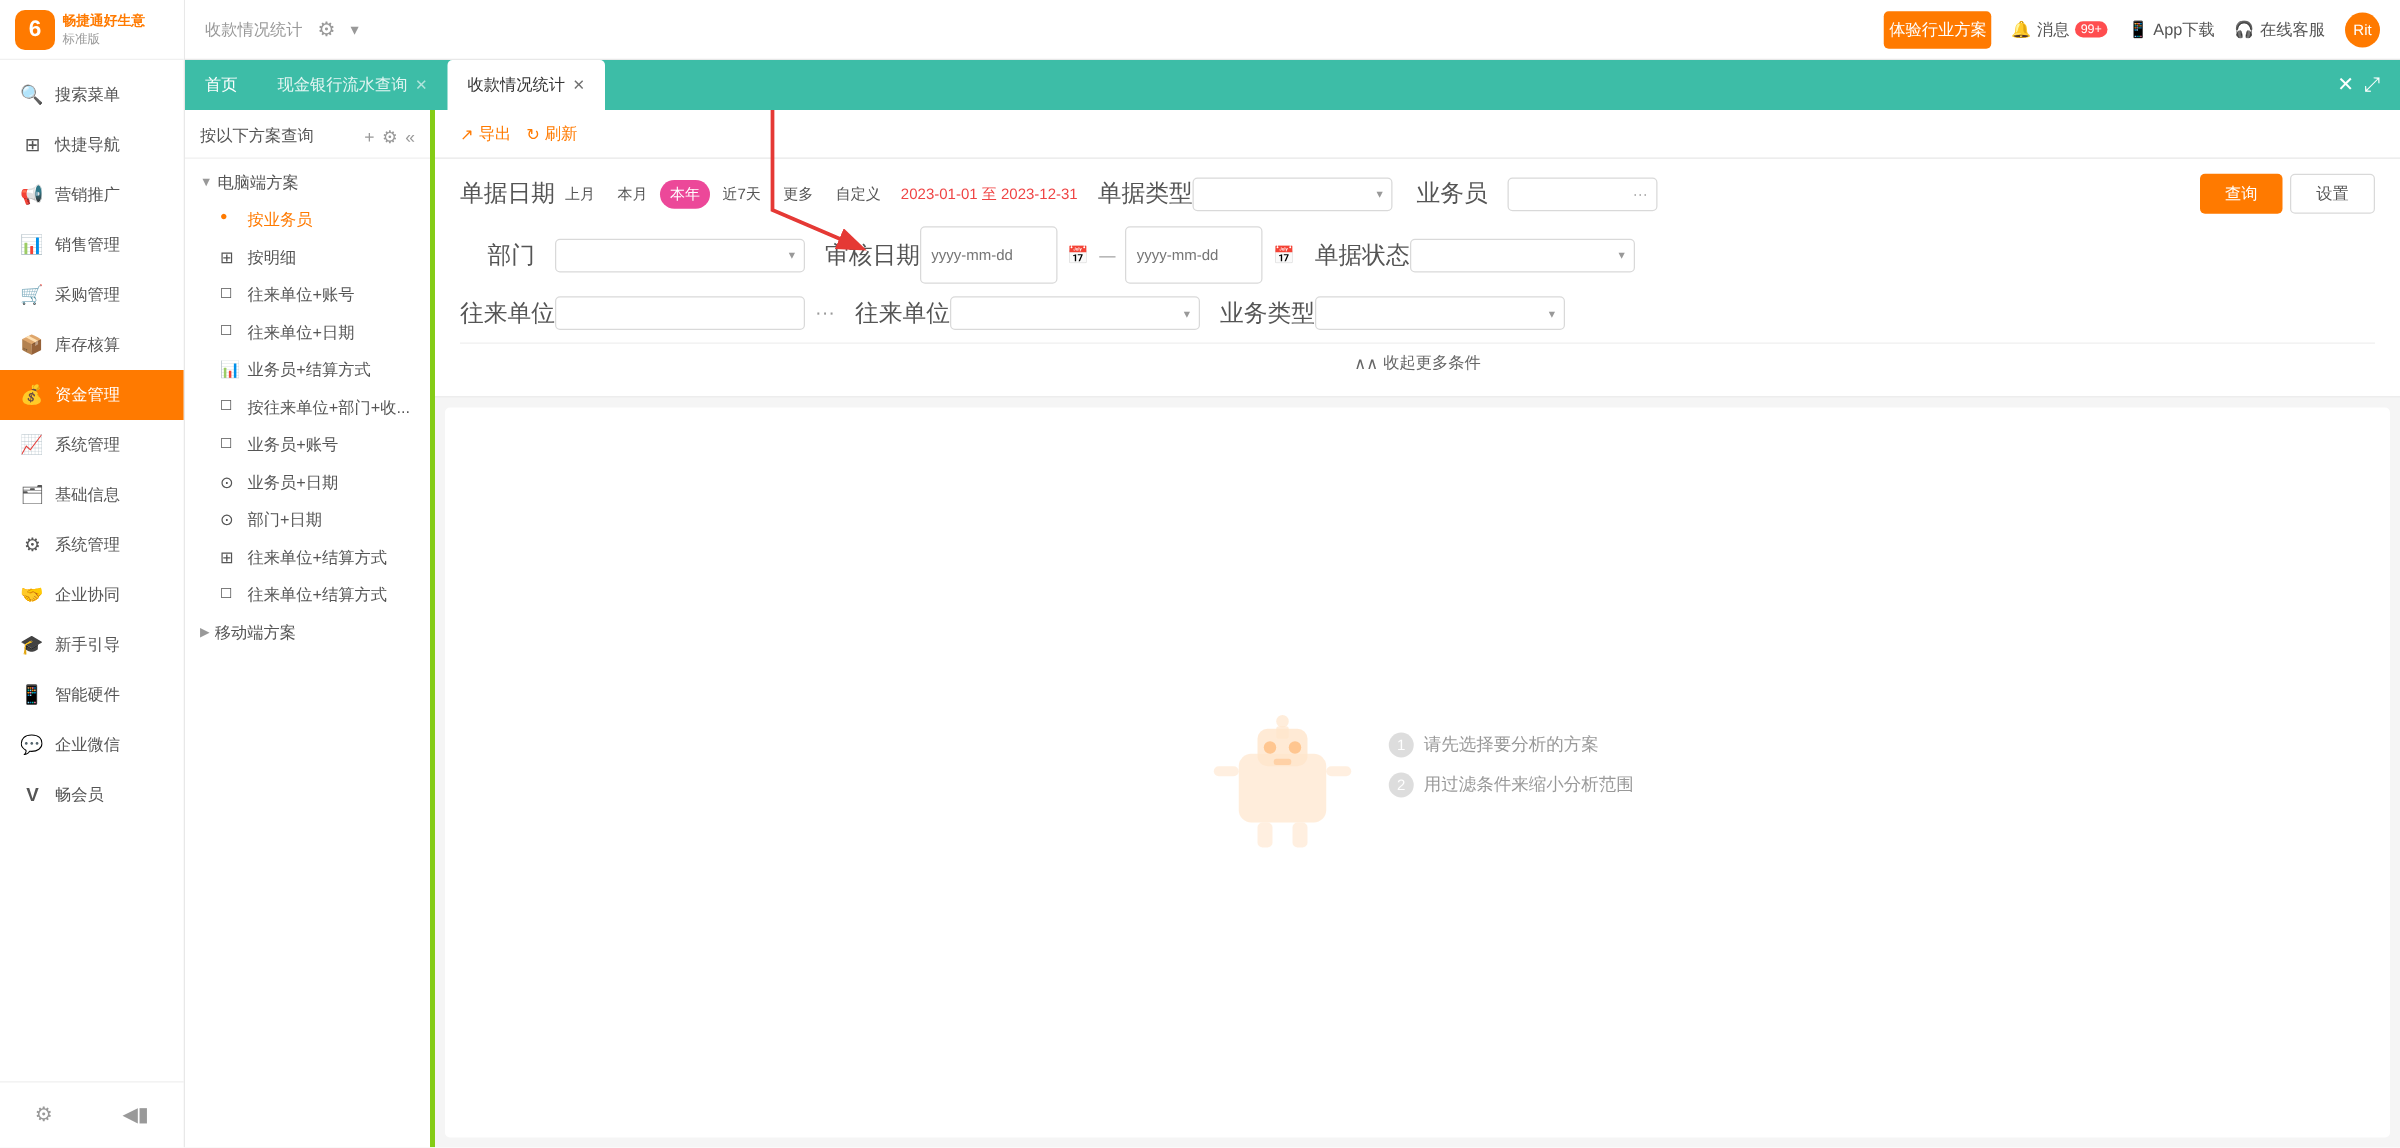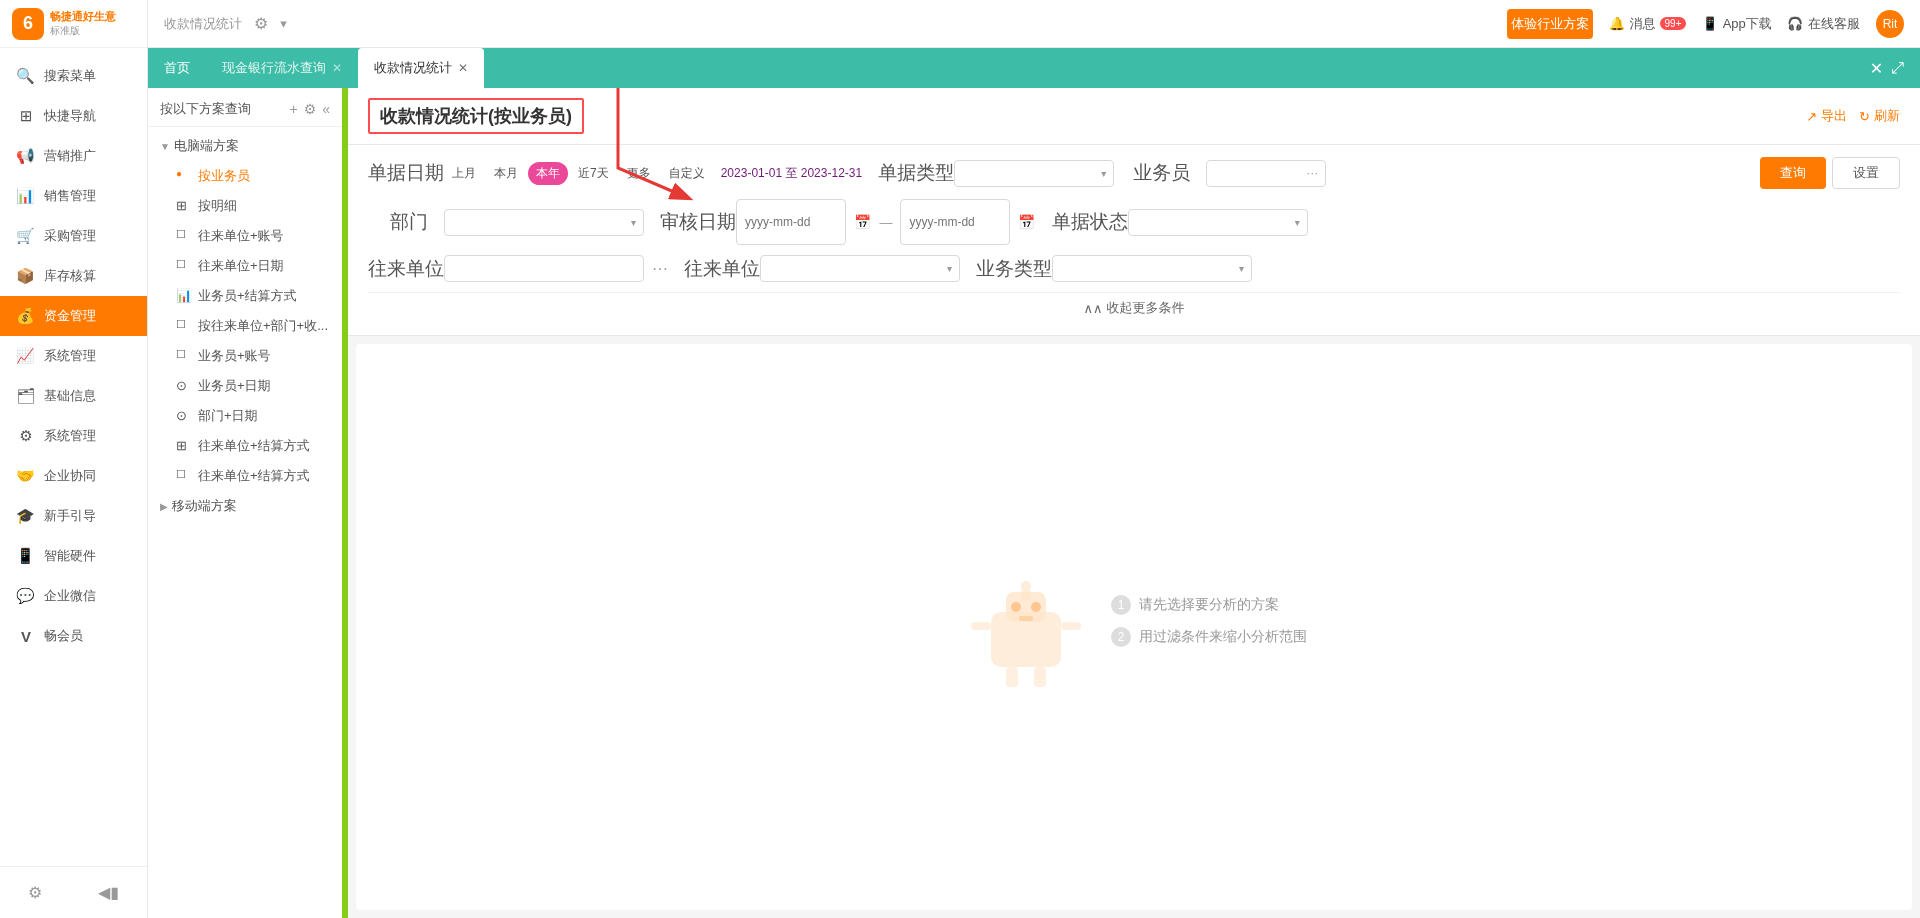--- a/index.html
+++ b/index.html
@@ -40,21 +40,21 @@
     .tab-item.home { opacity: 1; }
     .tab-item.active { background: #fff; color: #333; opacity: 1; border-radius: 4px 4px 0 0; }
     .tab-close { margin-left: 6px; font-size: 12px; opacity: 0.7; }
     .tab-bar-right { margin-left: auto; display: flex; align-items: center; gap: 8px; padding-right: 16px; color: #fff; }
     .tab-bar-right span { cursor: pointer; font-size: 16px; }
 
     
     .content-area { flex: 1; display: flex; overflow: hidden; background: #f5f5f5; }
 
     
-    .scheme-panel { width: 200px; background: #fff; border-right: 6px solid #84cc16; flex-shrink: 0; overflow-y: auto; }
+    .scheme-panel { width: 200px; background: #fff; border-right: 4px solid #84cc16; flex-shrink: 0; overflow-y: auto; }
     .scheme-header { display: flex; align-items: center; padding: 12px 12px 8px 12px; color: #555; font-size: 13px; border-bottom: 1px solid #f0f0f0; gap: 6px; }
     .scheme-header-text { flex: 1; font-size: 13px; }
     .scheme-header-icons { display: flex; gap: 6px; align-items: center; }
     .scheme-header-icon { color: #999; cursor: pointer; font-size: 14px; }
     .scheme-tree { padding: 4px 0; }
     .tree-parent { display: flex; align-items: center; padding: 6px 12px; color: #555; font-size: 13px; cursor: pointer; }
     .tree-arrow { margin-right: 4px; font-size: 10px; color: #999; }
     .tree-item { display: flex; align-items: center; padding: 6px 12px 6px 28px; color: #555; font-size: 13px; cursor: pointer; }
     .tree-item.active { color: #ff7a00; }
     .tree-item .item-icon { width: 16px; height: 16px; margin-right: 6px; font-size: 13px; }
@@ -72,21 +72,21 @@
 
     
     .filter-area { background: #fff; padding: 12px 20px; border-bottom: 1px solid #e8e8e8; flex-shrink: 0; }
     .filter-row { display: flex; align-items: center; gap: 16px; margin-bottom: 10px; flex-wrap: wrap; }
     .filter-row:last-child { margin-bottom: 0; }
     .filter-label { color: #555; font-size: 19px; white-space: nowrap; width: 60px; text-align: right; flex-shrink: 0; }
     .filter-control { display: flex; align-items: center; gap: 4px; }
     .date-tabs { display: flex; align-items: center; gap: 2px; }
     .date-tab { padding: 3px 8px; font-size: 12px; color: #555; cursor: pointer; border-radius: 3px; }
     .date-tab.active { background: #ec4899; color: #fff; border-radius: 12px; }
-    .date-range { color: #701a75; font-size: 12px; margin-left: 4px; text-align: center; }
+    .date-range { color: #ef4444; font-size: 12px; margin-left: 4px; text-align: center; }
     .filter-select { border: 1px solid #d9d9d9; border-radius: 4px; padding: 5px 28px 5px 10px; font-size: 13px; color: #555; background: #fff; cursor: pointer; min-width: 160px; appearance: none; position: relative; }
     .select-wrapper { position: relative; display: inline-flex; align-items: center; }
     .select-arrow { position: absolute; right: 8px; color: #999; font-size: 10px; pointer-events: none; }
     .filter-input { border: 1px solid #d9d9d9; border-radius: 4px; padding: 5px 10px; font-size: 13px; color: #bbb; min-width: 140px; }
     .date-input { border: 1px solid #d9d9d9; border-radius: 4px; padding: 15px 8px; font-size: 12px; color: #bbb; width: 110px; }
     .date-sep { color: #999; padding: 0 4px; }
     .cal-icon { color: #ccc; font-size: 14px; margin-left: 4px; }
     .more-dots { color: #999; cursor: pointer; margin-left: 4px; font-size: 16px; }
 
     
@@ -299,23 +299,20 @@
           <div class="tree-parent">
             <span class="tree-arrow">▶</span>
             <span>移动端方案</span>
           </div>
         </div>
       </div>
 
       <div class="right-content">
 
         <div class="page-header">
-          <div class="page-title-box">
-            <span class="page-title">收款情况统计(按业务员)</span>
-          </div>
           <div class="page-actions">
             <button class="action-btn">
               <span>↗</span>
               <span>导出</span>
             </button>
             <button class="action-btn">
               <span>↻</span>
               <span>刷新</span>
             </button>
           </div>

